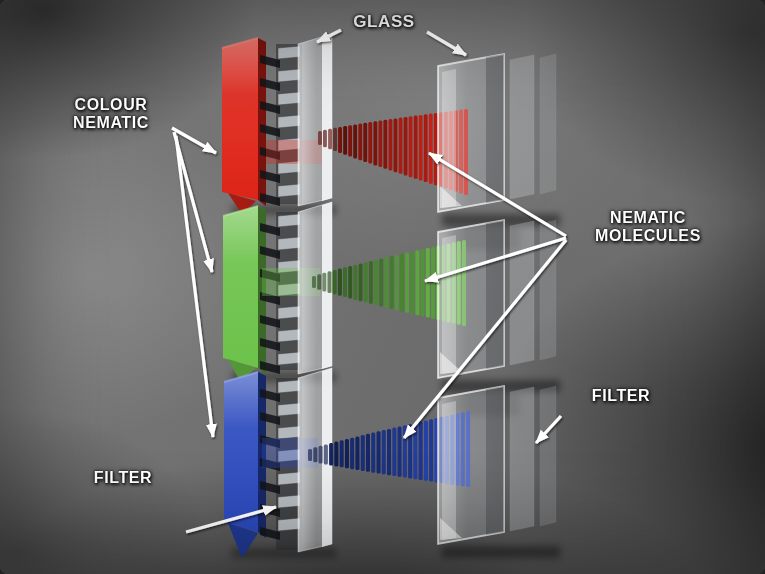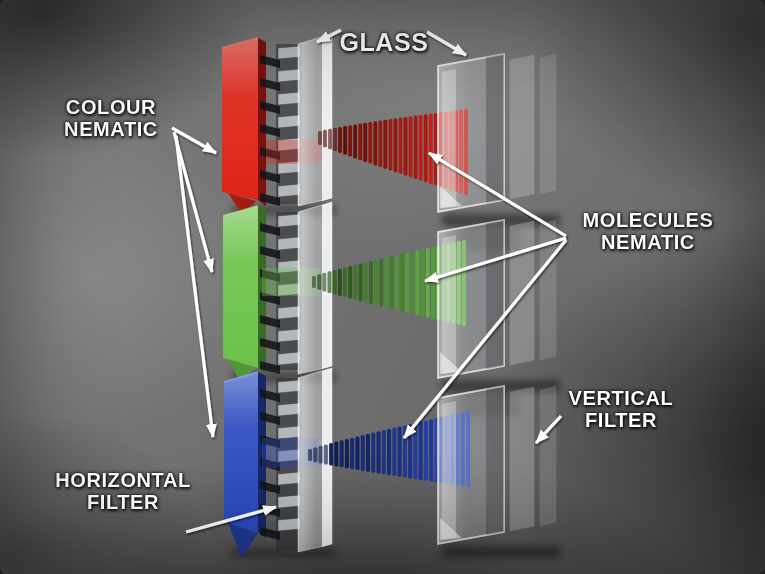--- a/index.html
+++ b/index.html
@@ -17,24 +17,24 @@
       radial-gradient(ellipse 280px 200px at 2% 96%, rgba(0,0,0,.35), transparent 70%),
       radial-gradient(ellipse 300px 230px at 12% 48%, rgba(255,255,255,.14), transparent 70%),
       radial-gradient(ellipse 340px 240px at 58% 18%, rgba(255,255,255,.10), transparent 72%),
       radial-gradient(ellipse 300px 220px at 88% 40%, rgba(255,255,255,.06), transparent 72%),
       linear-gradient(115deg,#7b7b7b 0%,#707070 45%,#5f5f5f 100%);
   }
   .vignette{position:absolute;inset:0;box-shadow:inset 0 0 110px rgba(0,0,0,.45);pointer-events:none;}
   svg.scene{position:absolute;left:0;top:0;}
   .label{
     position:absolute;transform:translateX(-50%);text-align:center;white-space:nowrap;
-    color:#fff;font-weight:bold;font-size:20px;line-height:1.12;letter-spacing:.6px;
+    color:#fff;font-weight:bold;font-size:16px;line-height:1.12;letter-spacing:.6px;
     text-shadow:0 0 4px rgba(0,0,0,.85), 1px 2px 3px rgba(0,0,0,.7), 0 0 2px rgba(0,0,0,.9);
   }
-  .label.big{font-size:25px;margin-top:16px;}
+  .label.big{font-size:17px;}
 </style>
 </head>
 <body>
 
 <div class="stage">
   <div class="bg"></div>
 
   <svg class="scene" width="765" height="574" viewBox="0 0 765 574">
     <defs>
       <linearGradient id="glassV" x1="0" y1="0" x2="1" y2="0">
@@ -309,26 +309,24 @@
   </svg>
 
   <div class="label big" style="left:384px;top:12px;">
     <div>GLASS</div>
   </div>
   <div class="label" style="left:111px;top:96px;">
     <div>COLOUR</div>
     <div>NEMATIC</div>
   </div>
   <div class="label" style="left:648px;top:209px;">
+    <div>NEMATIC</div>
     <div>MOLECULES</div>
-    <div>NEMATIC</div>
   </div>
   <div class="label" style="left:621px;top:387px;">
-    <div>VERTICAL</div>
     <div>FILTER</div>
   </div>
   <div class="label" style="left:123px;top:469px;">
-    <div>HORIZONTAL</div>
     <div>FILTER</div>
   </div>
 
   <div class="vignette"></div>
 </div>
 
 </body></html>

